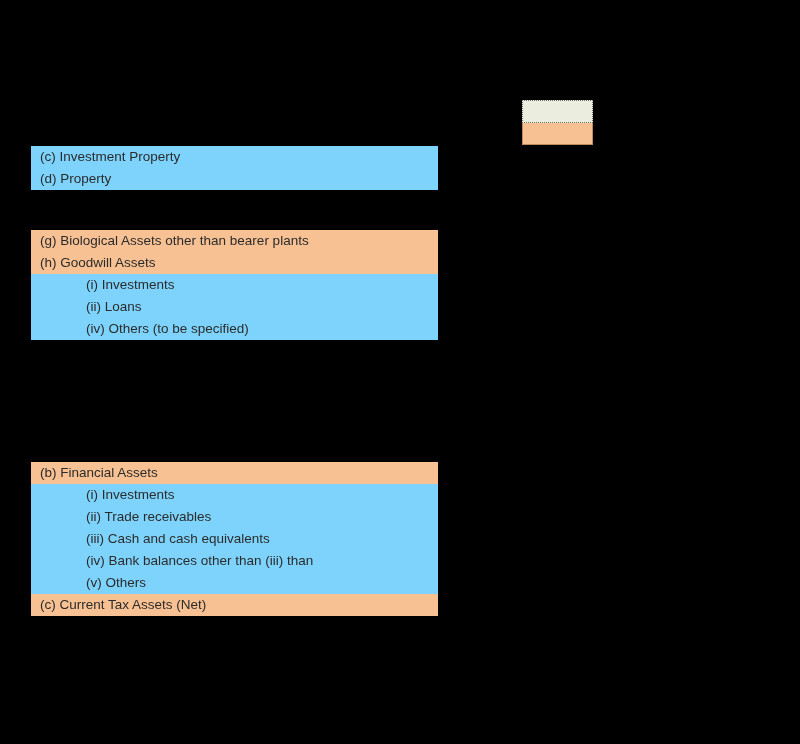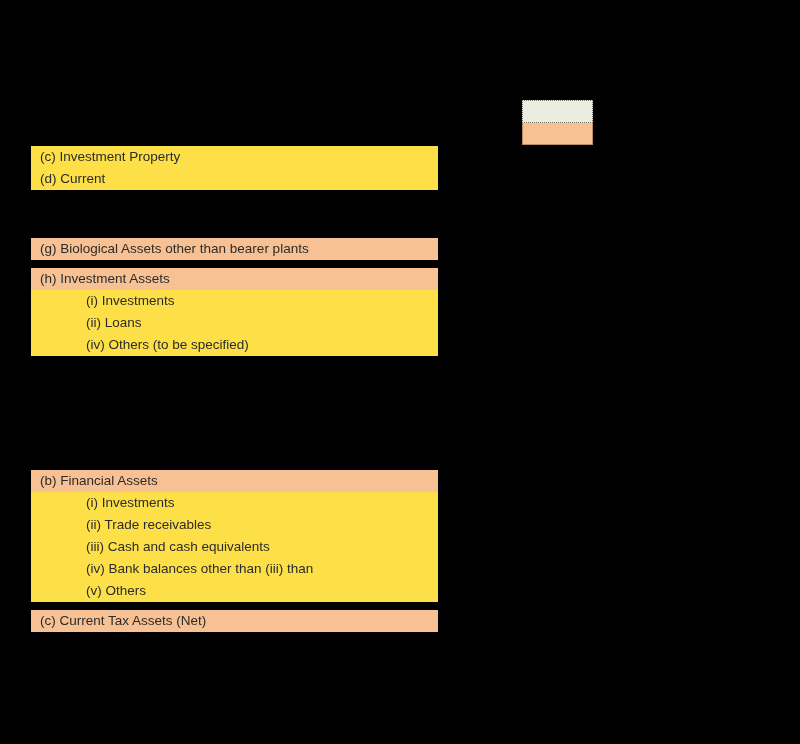--- a/index.html
+++ b/index.html
@@ -60,45 +60,45 @@
   .row {
     height: 22px;
     line-height: 22px;
     font-size: 13.5px;
     color: #2b2b2b;
     padding-left: 9px;
     box-sizing: border-box;
     white-space: nowrap;
     overflow: hidden;
   }
-  .row.green  { background: #fde047; }
-  .row.orange { background: #F7C193; margin-top: 8px; }
+  .row.green  { background: #7dd3fc; }
+  .row.orange { background: #F7C193; }
   .row.indent { padding-left: 55px; }
 
   #block-a { top: 146px; }
   #block-b { top: 230px; }
   #block-c { top: 462px; }
 </style>
 </head>
 <body>
 
 <div class="canvas">
 
   <div class="legend">
     <div class="legend-swatch green"></div>
     <div class="legend-swatch orange"></div>
   </div>
 
   <div class="block" id="block-a">
       <div class="row green">(c) Investment Property</div>
-      <div class="row green">(d) Current</div>
+      <div class="row green">(d) Property</div>
     </div>
   <div class="block" id="block-b">
       <div class="row orange">(g) Biological Assets other than bearer plants</div>
-      <div class="row orange">(h) Investment Assets</div>
+      <div class="row orange">(h) Goodwill Assets</div>
       <div class="row green indent">(i) Investments</div>
       <div class="row green indent">(ii) Loans</div>
       <div class="row green indent">(iv) Others (to be specified)</div>
     </div>
   <div class="block" id="block-c">
       <div class="row orange">(b) Financial Assets</div>
       <div class="row green indent">(i) Investments</div>
       <div class="row green indent">(ii) Trade receivables</div>
       <div class="row green indent">(iii) Cash and cash equivalents</div>
       <div class="row green indent">(iv) Bank balances other than (iii) than</div>

